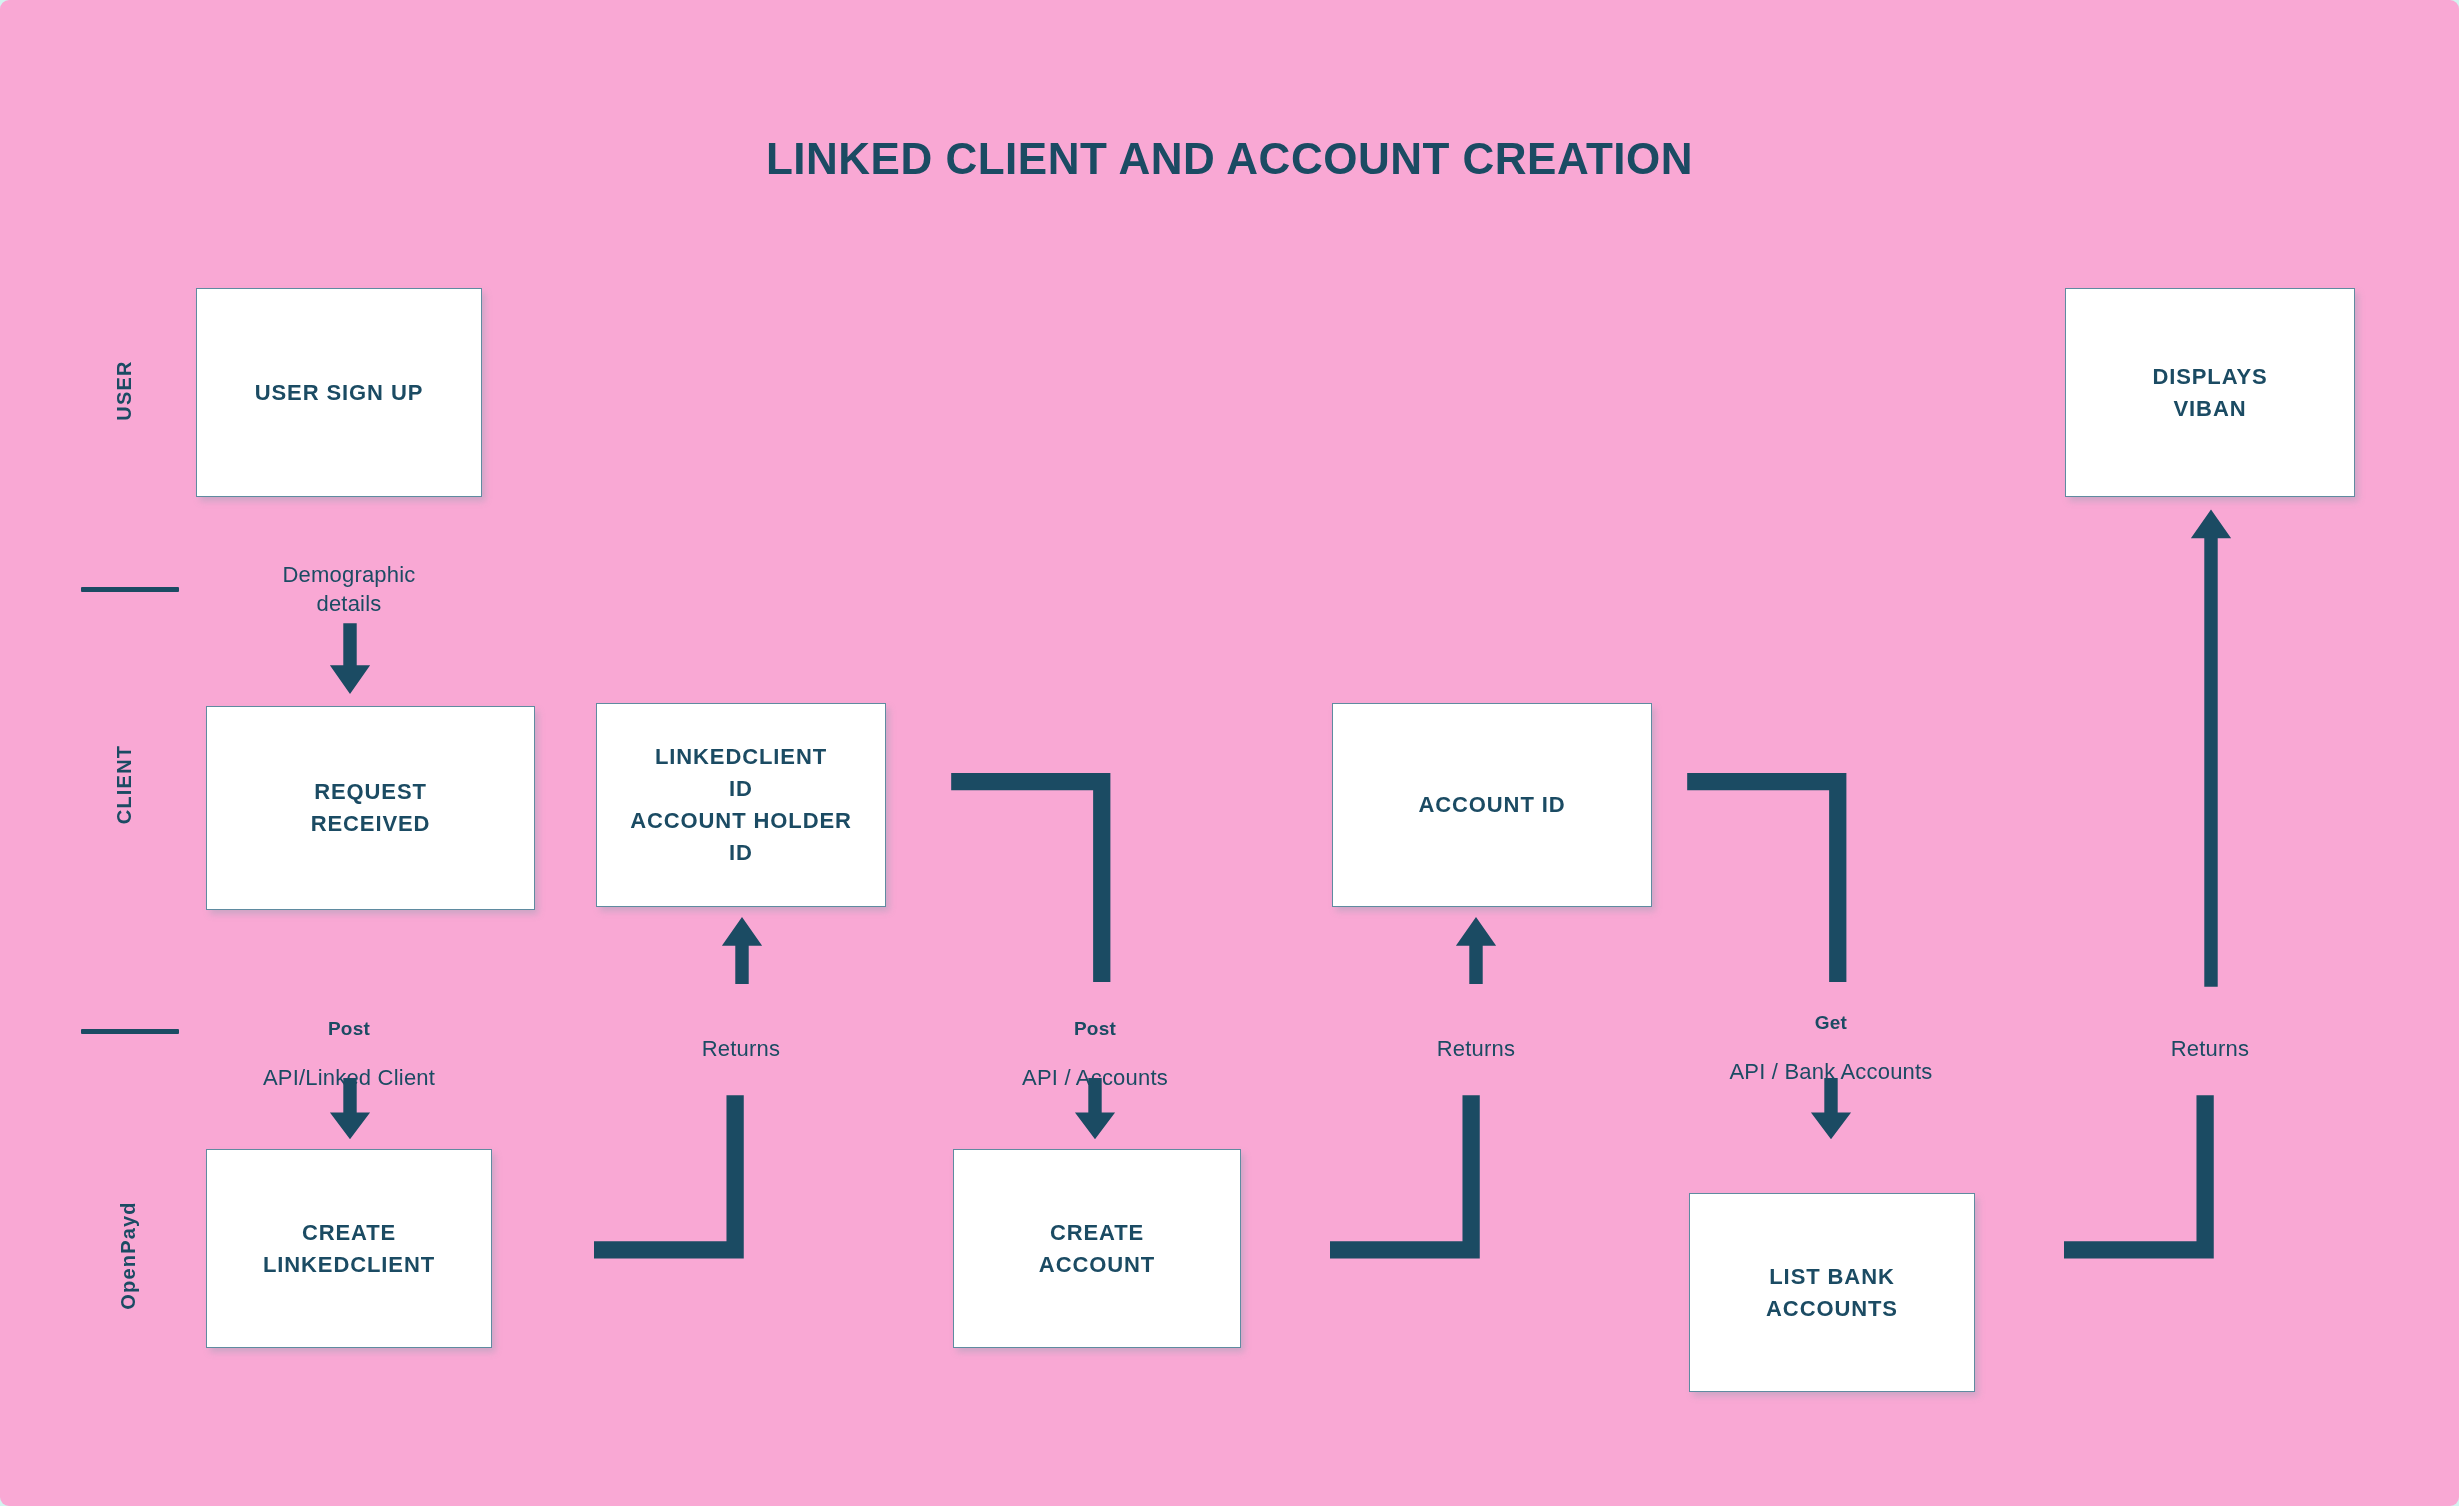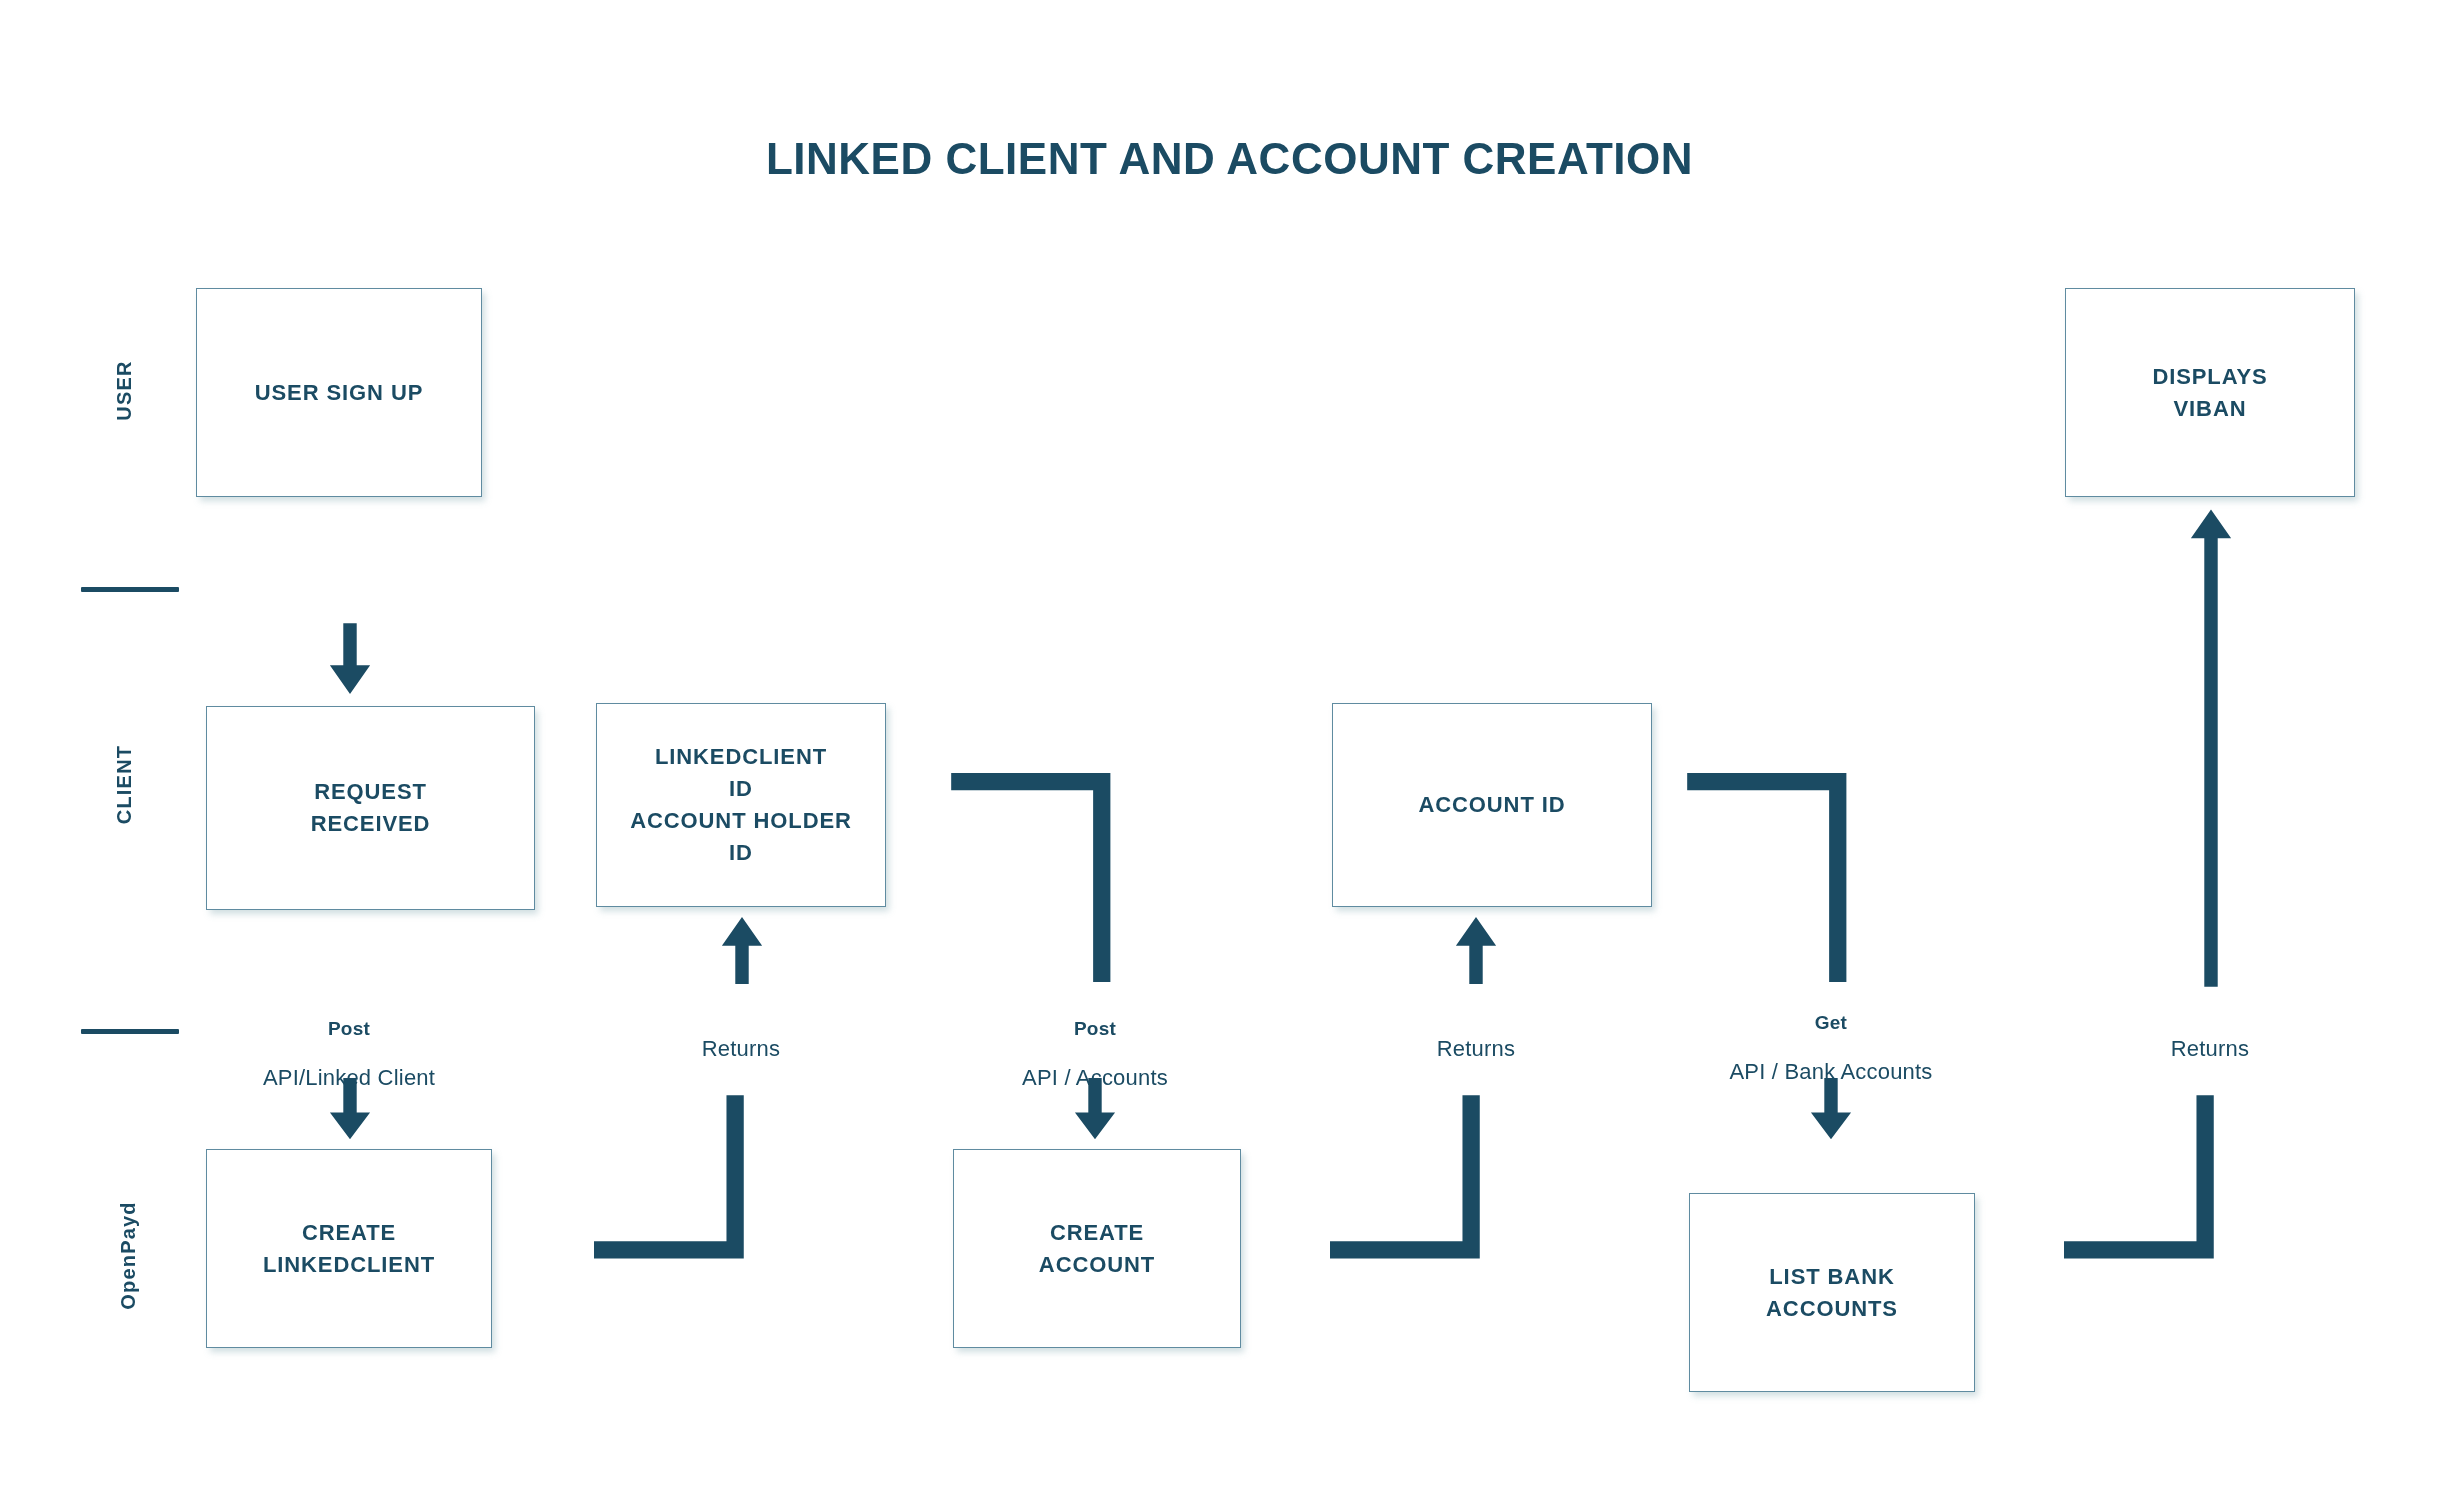--- a/index.html
+++ b/index.html
@@ -7,22 +7,23 @@
     padding: 0;
     background: #d3f4f0;
   }
   body {
     font-family: "Liberation Sans", sans-serif;
   }
   #canvas {
     position: relative;
     width: 2459px;
     height: 1506px;
-    background: #ffffff;
+    background: #f9a8d4;
     overflow: hidden;
+    border-radius: 9px;
   }
 
   
   .title {
     position: absolute;
     left: 0;
     top: 134px;
     width: 2459px;
     text-align: center;
     font-size: 44px;
@@ -147,20 +148,24 @@
   <div class="box" style="left:953px; top:1149px; width:288px; height:199px;">
     <span class="box-text">CREATE
 ACCOUNT</span>
   </div>
 
   <div class="box" style="left:1689px; top:1193px; width:286px; height:199px;">
     <span class="box-text">LIST BANK
 ACCOUNTS</span>
   </div>
 
+  <div class="edge-label" style="left:205px; top:538px; width:288px;">
+    <span class="lbl-normal">Demographic
+details</span>
+  </div>
   <svg class="arrow-svg" style="left:327px; top:623px;" width="46" height="77" viewBox="0 0 48 80">
     <path d="M17,0 L31,0 L31,44 L45,44 L24,74 L3,44 L17,44 Z" fill="#1b4b63"></path>
   </svg>
 
   <div class="edge-label" style="left:205px; top:994px; width:288px;">
     <span class="lbl-strong">Post</span>
     <span class="lbl-normal">API/Linked Client</span>
   </div>
   <svg class="arrow-svg" style="left:327px; top:1078px;" width="46" height="65" viewBox="0 0 48 68">
     <path d="M17,0 L31,0 L31,36 L45,36 L24,64 L3,36 L17,36 Z" fill="#1b4b63"></path>

